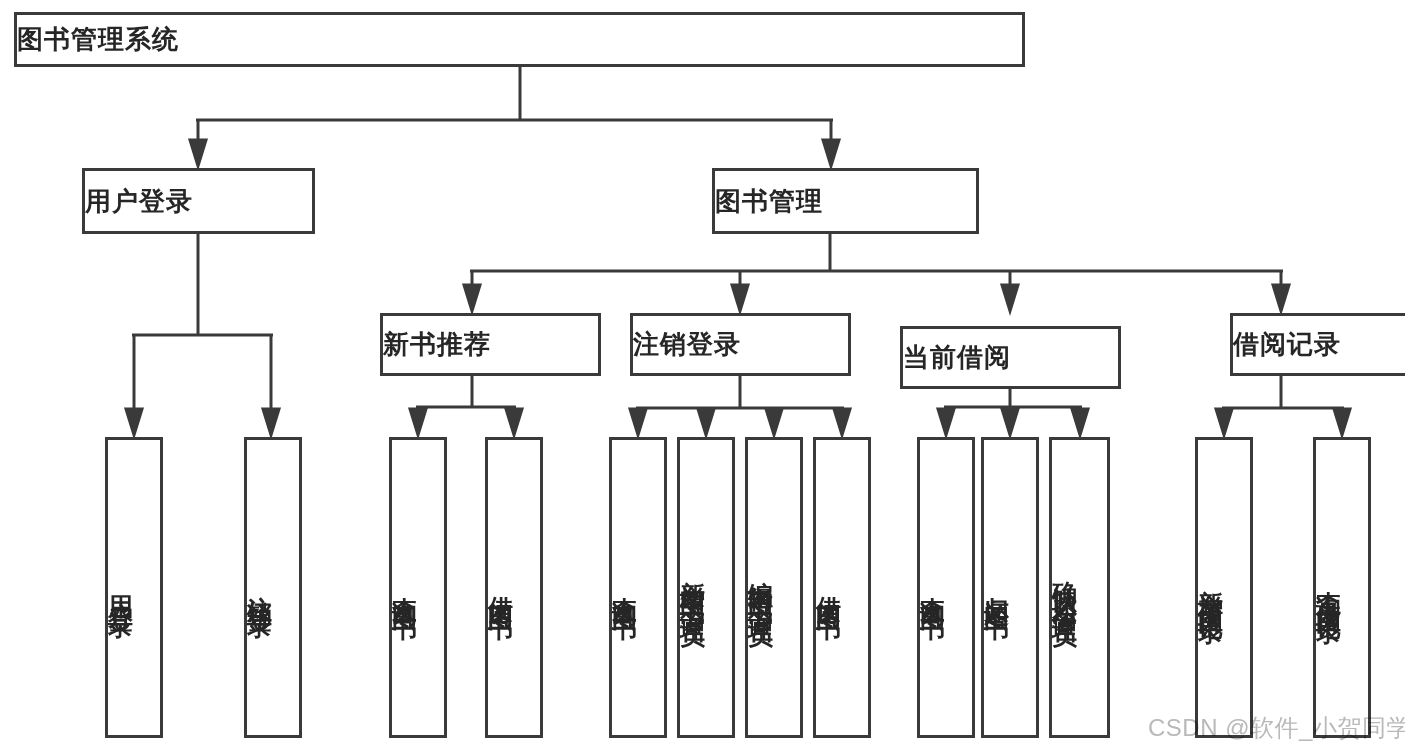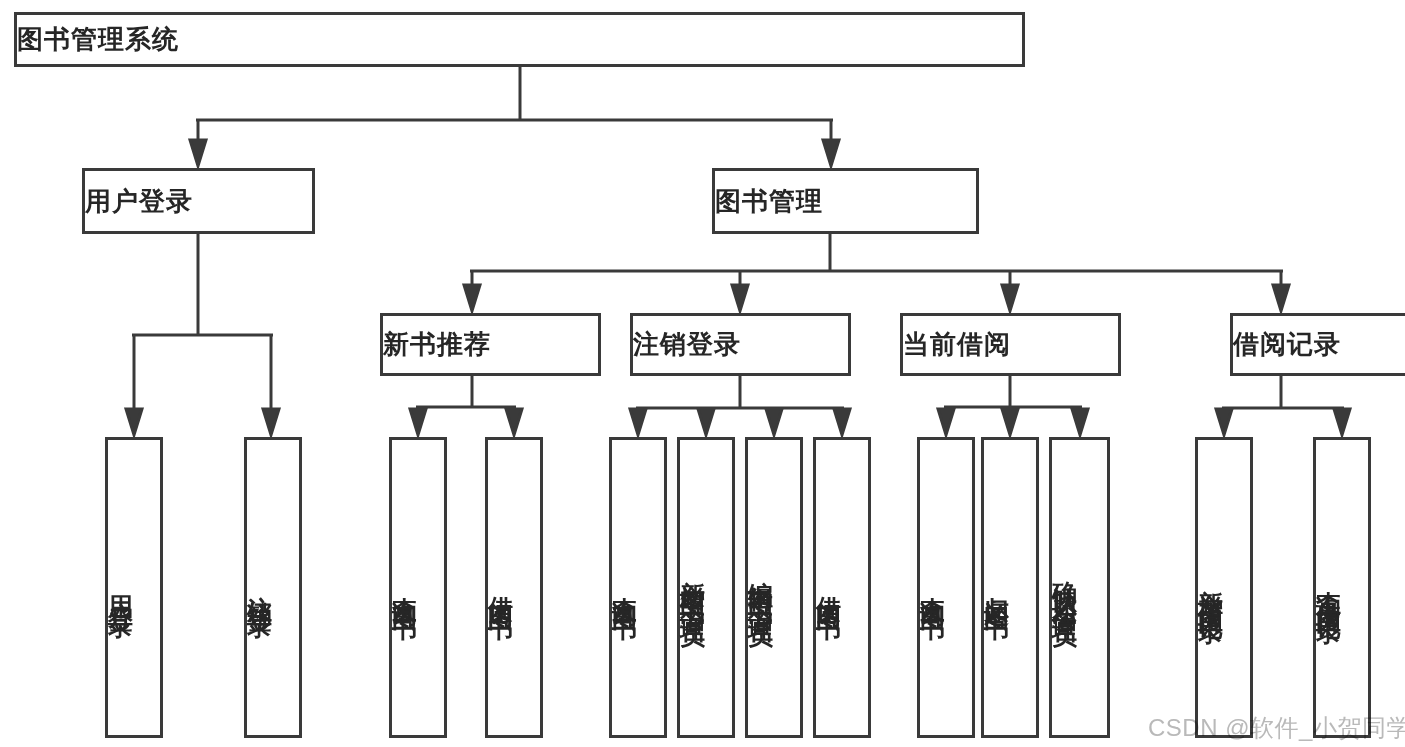--- a/index.html
+++ b/index.html
@@ -137,21 +137,21 @@
 <div class="node" style="left:712px; top:168px; width:267px; height:66px">
   <span class="hlabel">图书管理</span>
 </div>
 
 <div class="node" style="left:380px; top:313px; width:221px; height:63px">
   <span class="hlabel">新书推荐</span>
 </div>
 <div class="node" style="left:630px; top:313px; width:221px; height:63px">
   <span class="hlabel">注销登录</span>
 </div>
-<div class="node" style="left:900px; top:313px; width:221px; height:63px">
+<div class="node" style="left:900px; top:326px; width:221px; height:63px">
   <span class="hlabel">当前借阅</span>
 </div>
 <div class="node" style="left:1230px; top:313px; width:182px; height:63px">
   <span class="hlabel">借阅记录</span>
 </div>
 
 <div class="node" style="left:105px; top:437px; width:58px; height:301px">
   <span class="vtext">用户登录</span>
 </div>
 <div class="node" style="left:244px; top:437px; width:58px; height:301px">

